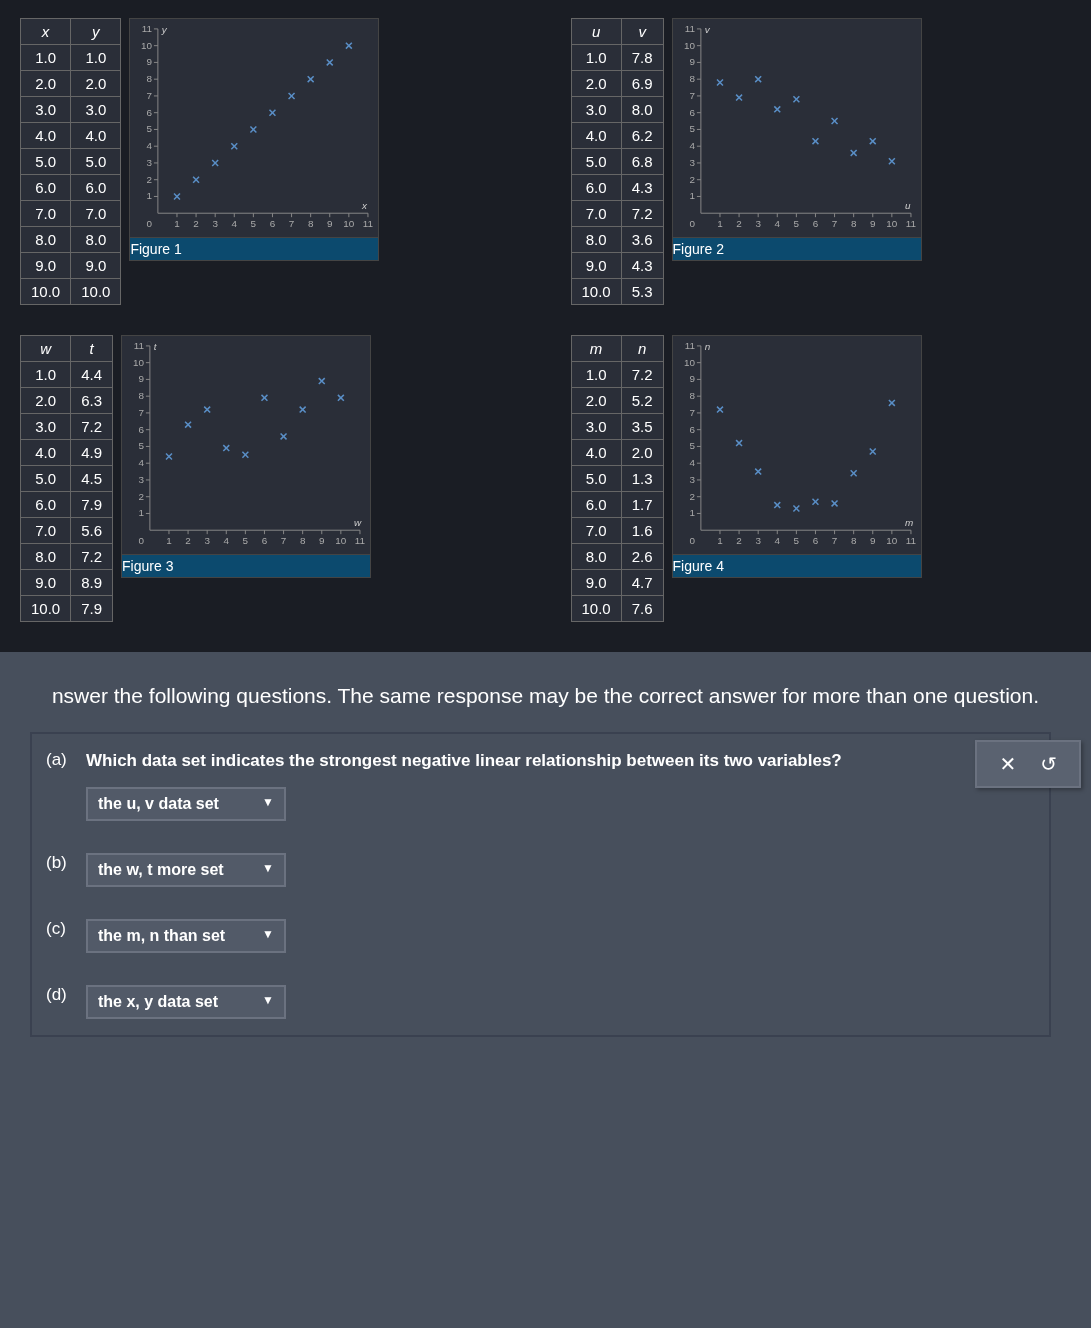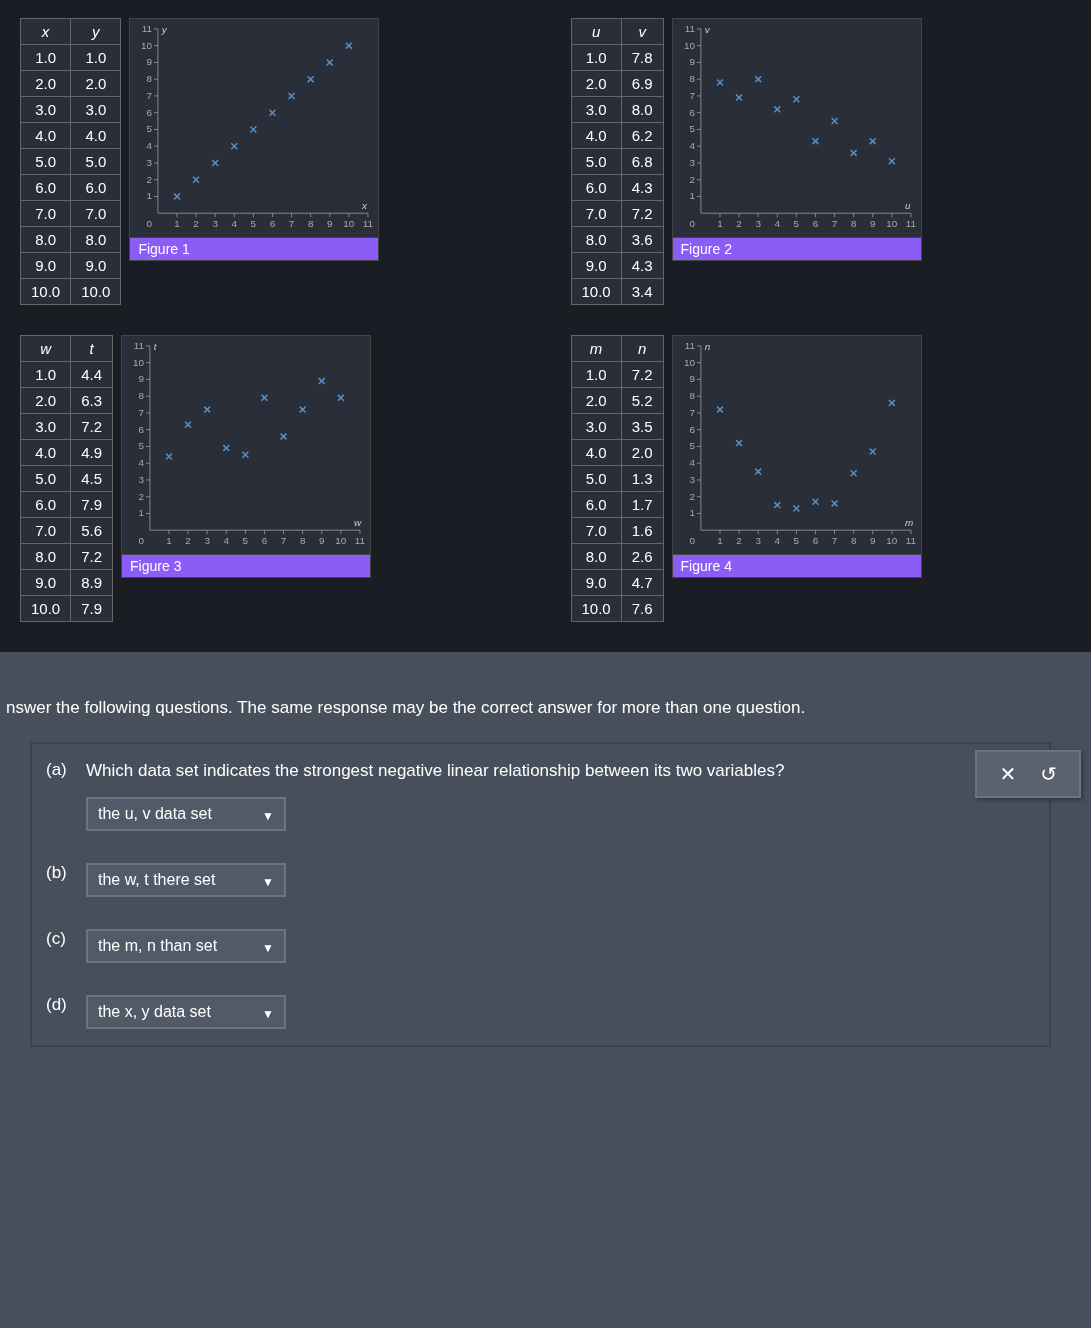--- a/index.html
+++ b/index.html
@@ -5,35 +5,35 @@
   * { box-sizing: border-box; }
   body { margin: 0; font-family: 'Segoe UI', Arial, sans-serif; background: #1a1d24; color: #fff; }
   .charts-panel { background: #1a1d24; padding: 18px 20px 30px 20px; display: grid; grid-template-columns: 1fr 1fr; gap: 30px 50px; }
   .chart-block { display: flex; gap: 8px; align-items: flex-start; }
   .data-table { border-collapse: collapse; font-size: 15px; }
   .data-table th, .data-table td { border: 1px solid #666; padding: 4px 10px; text-align: center; background: #2a2e38; }
   .data-table th { font-style: italic; font-weight: normal; }
   .plot-wrap { display: flex; flex-direction: column; flex: 1; }
   .plot { background: #2a2e38; border: 1px solid #444; position: relative; width: 250px; height: 220px; }
   .plot svg { width: 100%; height: 100%; display: block; }
-  .fig-label { background: #8b5cf6; border: 1px solid #444; border-top: none; font-size: 14px; padding: 3px 8px; width: 250px; }
+  .fig-label { background: #0c4a6e; border: 1px solid #444; border-top: none; font-size: 14px; padding: 3px 0; width: 250px; }
   .tick-label { font-size: 10px; fill: #aaa; }
   .axis-var { font-size: 10px; fill: #ccc; font-style: italic; }
   .cross { stroke: #5a8fc7; stroke-width: 1.5; }
   .axis-line { stroke: #888; stroke-width: 1; }
   .axis-tick { stroke: #888; stroke-width: 1; }
 
   .question-panel { background: #474f5c; padding: 30px 0 40px 0; min-height: 700px; }
-  .instr { font-size: 17px; margin: 16px 0 24px 0; padding: 0 6px; }
+  .instr { font-size: 21px; margin: 2px 0 24px 0; padding: 0 6px; text-align: center; }
   .q-container { border: 2px solid #3a4150; margin: 0 40px 0 30px; padding: 0; position: relative; }
   .q-row { display: flex; border-bottom: none; padding: 16px 14px; gap: 14px; }
   .q-letter { font-size: 17px; min-width: 26px; }
-  .q-body { flex: 1; }
+  .q-body { flex: 1; font-weight: bold; }
   .q-text { font-size: 17px; line-height: 1.35; margin-bottom: 14px; }
-  .select-box { display: inline-flex; align-items: flex-end; justify-content: space-between; border: 2px solid #6b7280; background: #525a68; padding: 6px 10px; font-size: 16px; min-width: 200px; cursor: pointer; }
+  .select-box { display: inline-flex; align-items: flex-start; justify-content: space-between; border: 2px solid #6b7280; background: #525a68; padding: 6px 10px; font-size: 16px; min-width: 200px; cursor: pointer; }
   .select-arrow { font-size: 12px; margin-left: 14px; }
   .action-box { position: absolute; top: 6px; right: -32px; display: flex; gap: 24px; border: 2px solid #6b7280; background: #5a6270; padding: 10px 22px; align-items: center; box-shadow: 2px 2px 4px rgba(0,0,0,.3); }
   .action-btn { font-size: 20px; cursor: pointer; user-select: none; }
 </style>
 </head>
 <body>
 
 <div class="charts-panel">
     <div class="chart-block">
     <table class="data-table">
@@ -199,21 +199,21 @@
           <tr>
             <td>8.0</td>
             <td>3.6</td>
           </tr>
           <tr>
             <td>9.0</td>
             <td>4.3</td>
           </tr>
           <tr>
             <td>10.0</td>
-            <td>3.4</td>
+            <td>5.3</td>
           </tr>
     </tbody>
       </table>
     <div class="plot-wrap">
       <div class="plot">
           <svg viewBox="0 0 250 220">
             <line class="axis-line" x1="28" y1="10" x2="28" y2="196"></line>
             <line class="axis-line" x1="28" y1="196" x2="240" y2="196"></line>
             <line class="axis-tick" x1="47.27272727272727" y1="196" x2="47.27272727272727" y2="200"></line>
             <text class="tick-label" x="47.27272727272727" y="210" text-anchor="middle">1</text>
@@ -558,21 +558,21 @@
           <span>the u, v data set</span>
           <span class="select-arrow">▼</span>
         </div>
       </div>
     </div>
 
     <div class="q-row">
       <div class="q-letter">(b)</div>
       <div class="q-body">
         <div class="select-box">
-          <span>the w, t there set</span>
+          <span>the w, t more set</span>
           <span class="select-arrow">▼</span>
         </div>
       </div>
     </div>
 
     <div class="q-row">
       <div class="q-letter">(c)</div>
       <div class="q-body">
         <div class="select-box">
           <span>the m, n than set</span>

